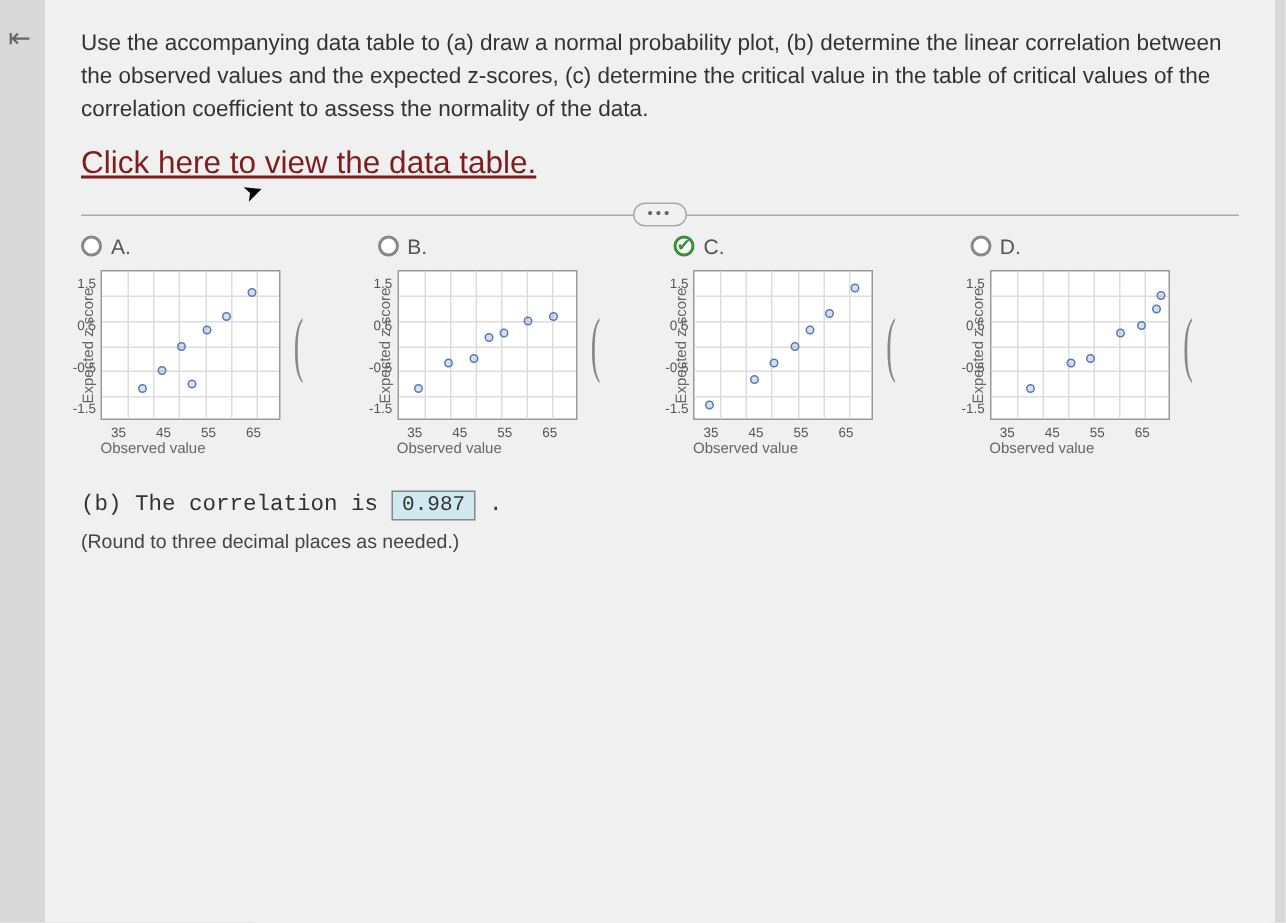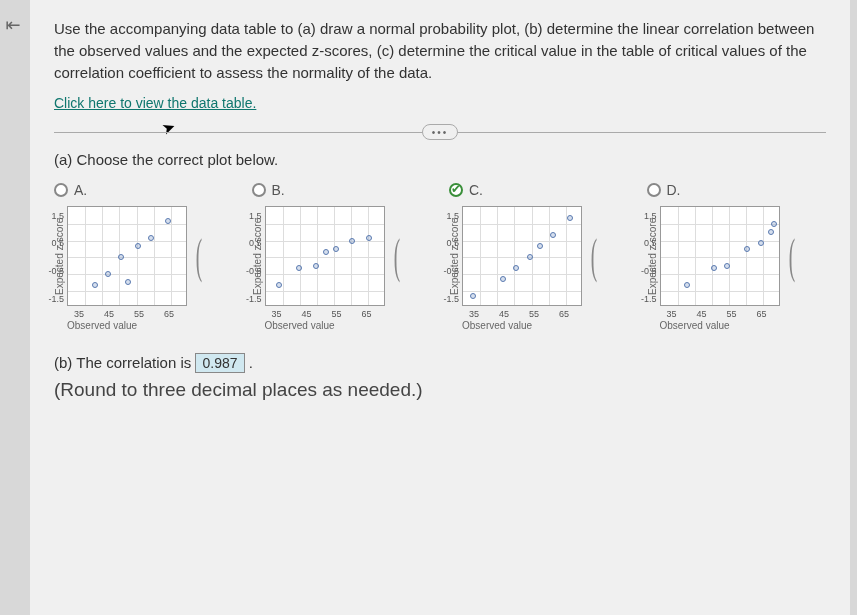--- a/index.html
+++ b/index.html
@@ -19,25 +19,25 @@
       padding: 18px 24px;
       color: #333;
     }
     .question-text {
       font-size: 15px;
       line-height: 1.45;
       color: #333;
       margin-bottom: 10px;
     }
     .link {
-      color: #0f766e;
+      color: #7f1d1d;
       text-decoration: underline;
       cursor: pointer;
       display: block;
-      font-size: 14px;
+      font-size: 21px;
       line-height: 1.5;
     }
     .hr-wrap {
       position: relative;
       margin: 18px 0 12px;
     }
     .hr {
       border: none;
       border-top: 1px solid #aaa;
     }
@@ -157,32 +157,33 @@
       font-size: 48px;
       color: #888;
       font-family: serif;
       line-height: 100px;
       margin-left: 2px;
       transform: scaleX(0.4);
     }
     .answer-line {
       font-size: 15px;
       margin: 6px 0;
+      font-family: Liberation Mono, monospace;
     }
     .answer-box {
       display: inline-block;
       background: #d0e8f0;
       border: 1px solid #888;
       padding: 1px 6px;
       font-size: 14px;
       min-width: 44px;
       text-align: center;
     }
     .hint {
-      font-size: 19px;
+      font-size: 13px;
       color: #444;
       margin-bottom: 12px;
     }
     .cursor-arrow {
       position: absolute;
       left: 162px;
       top: 118px;
       font-size: 16px;
       color: #000;
       transform: rotate(-20deg);
@@ -206,21 +207,20 @@
 
   <a class="link">Click here to view the data table.</a>
 
   <span class="cursor-arrow">➤</span>
 
   <div class="hr-wrap">
     <hr class="hr">
     <div class="ellipsis-pill">•••</div>
   </div>
 
-  <p class="part-label">(a) Choose the correct plot below.</p>
 
   <div class="options-row">
       <div class="option">
         <div class="opt-head">
           <span class="radio"></span>
           <span>A.</span>
         </div>
         <div class="chart-wrap">
           <div class="ylabel">Expected z-score</div>
           <div class="chart-box">

